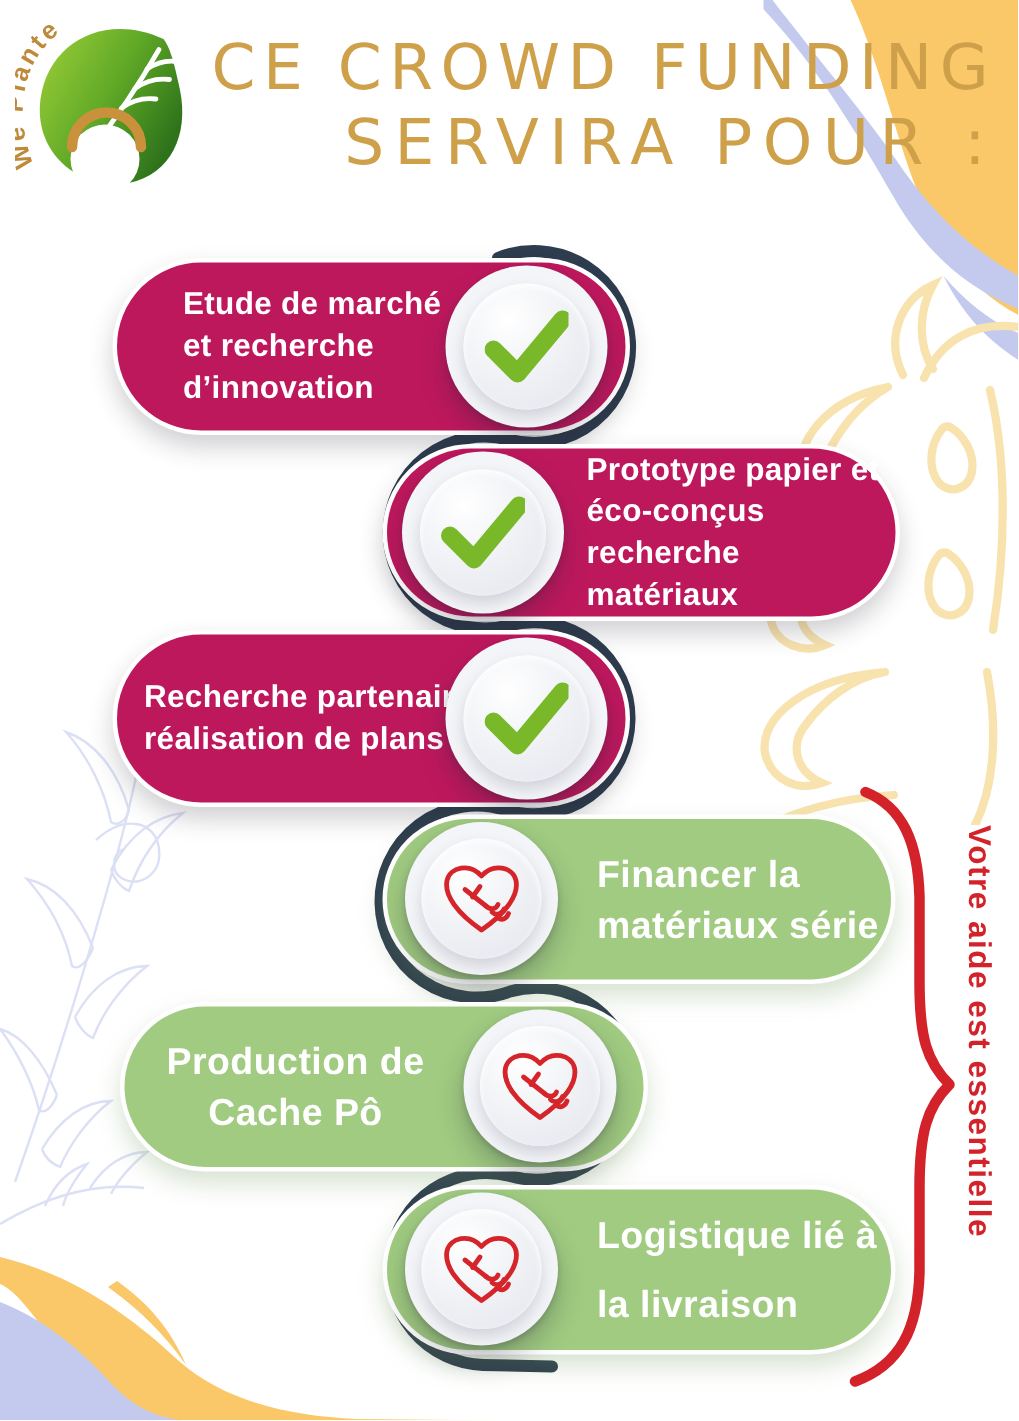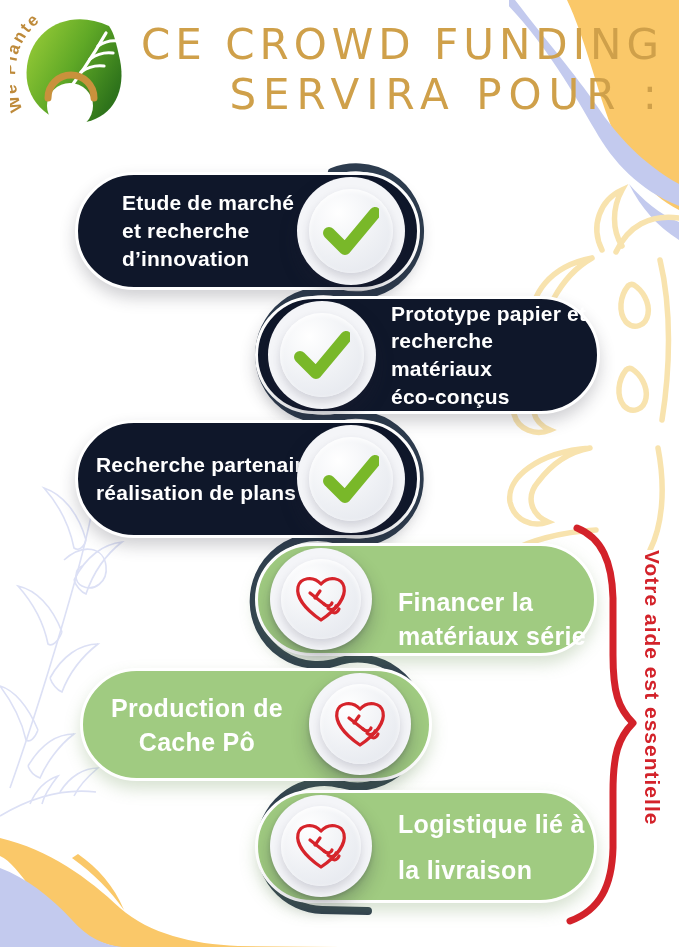--- a/index.html
+++ b/index.html
@@ -10,21 +10,21 @@
 
   
   .title{position:absolute;left:95px;right:15px;top:20px;text-align:right;
          color:#CFA04A;font-family:"DejaVu Sans",sans-serif;line-height:1.2;}
   .title .t1{font-size:42px;letter-spacing:5px;white-space:nowrap;}
   .title .t2{font-size:42px;letter-spacing:7px;white-space:nowrap;}
 
   
   .pill{position:absolute;border-radius:62px;box-sizing:border-box;border:3px solid #ffffff;
         color:#ffffff;z-index:3;}
-  .pill.dark{background:#0f172a;box-shadow:0 8px 16px rgba(40,40,55,.22);}
+  .pill.dark{background:#be185d;box-shadow:0 8px 16px rgba(40,40,55,.22);}
   .pill.green{background:#A0CB81;box-shadow:0 8px 16px rgba(110,150,90,.28);}
   .pill .txt{position:absolute;top:0;bottom:0;display:flex;flex-direction:column;justify-content:center;}
   .pill.dark .txt{font-size:21px;font-weight:bold;line-height:1.32;letter-spacing:.2px;}
   .pill.green .txt{font-size:25px;font-weight:bold;line-height:1.36;letter-spacing:.3px;}
   .l{display:block;}
 
   
   .badge{position:absolute;border-radius:50%;background:#f4f5f8;
          box-shadow:0 10px 18px rgba(35,35,55,.28),0 2px 4px rgba(35,35,55,.18);
          display:flex;align-items:center;justify-content:center;}
@@ -145,22 +145,22 @@
         <svg width="56" height="52" viewBox="-28 -26 56 52">
           <path d="M -22 2 L -6 18 L 24 -18" fill="none" stroke="#79B829" stroke-width="12" stroke-linecap="round" stroke-linejoin="round"></path>
         </svg>
       </div>
     </div>
   </div>
 
   <div class="pill dark" style="left:255px;top:296px;width:345px;height:118px;">
     <div class="txt" style="left:133px;">
       <span class="l">Prototype papier et</span>
+      <span class="l">éco-conçus</span>
       <span class="l">recherche matériaux</span>
-      <span class="l">éco-conçus</span>
     </div>
     <div class="badge b108" style="left:10px;top:2px;">
       <div class="badge-in">
         <svg width="56" height="52" viewBox="-28 -26 56 52">
           <path d="M -22 2 L -6 18 L 24 -18" fill="none" stroke="#79B829" stroke-width="12" stroke-linecap="round" stroke-linejoin="round"></path>
         </svg>
       </div>
     </div>
   </div>
 
@@ -172,21 +172,21 @@
     <div class="badge b108" style="left:219px;top:2px;">
       <div class="badge-in">
         <svg width="56" height="52" viewBox="-28 -26 56 52">
           <path d="M -22 2 L -6 18 L 24 -18" fill="none" stroke="#79B829" stroke-width="12" stroke-linecap="round" stroke-linejoin="round"></path>
         </svg>
       </div>
     </div>
   </div>
 
   <div class="pill green" style="left:255px;top:543px;width:342px;height:113px;">
-    <div class="txt" style="left:140px;justify-content:flex-end;">
+    <div class="txt" style="left:140px;">
       <span class="l">Financer la</span>
       <span class="l">matériaux série</span>
     </div>
     <div class="badge b102" style="left:12px;top:2px;">
       <div class="badge-in">
         <svg width="58" height="54" viewBox="-29 -27 58 54" fill="none" stroke="#D6242B" stroke-width="3.2" stroke-linecap="round" stroke-linejoin="round">
           <path d="M 0 21 C -16 10 -25 -2 -23 -12 C -21 -21 -8 -24 0 -15 C 8 -24 21 -21 23 -12 C 25 -2 16 10 0 21 Z"></path>
           <path d="M -11 -6 L 3 5"></path>
           <path d="M 3 5 C 6 8 10 7 11 4"></path>
           <path d="M 7 9 C 10 12 14 10 15 7"></path>

